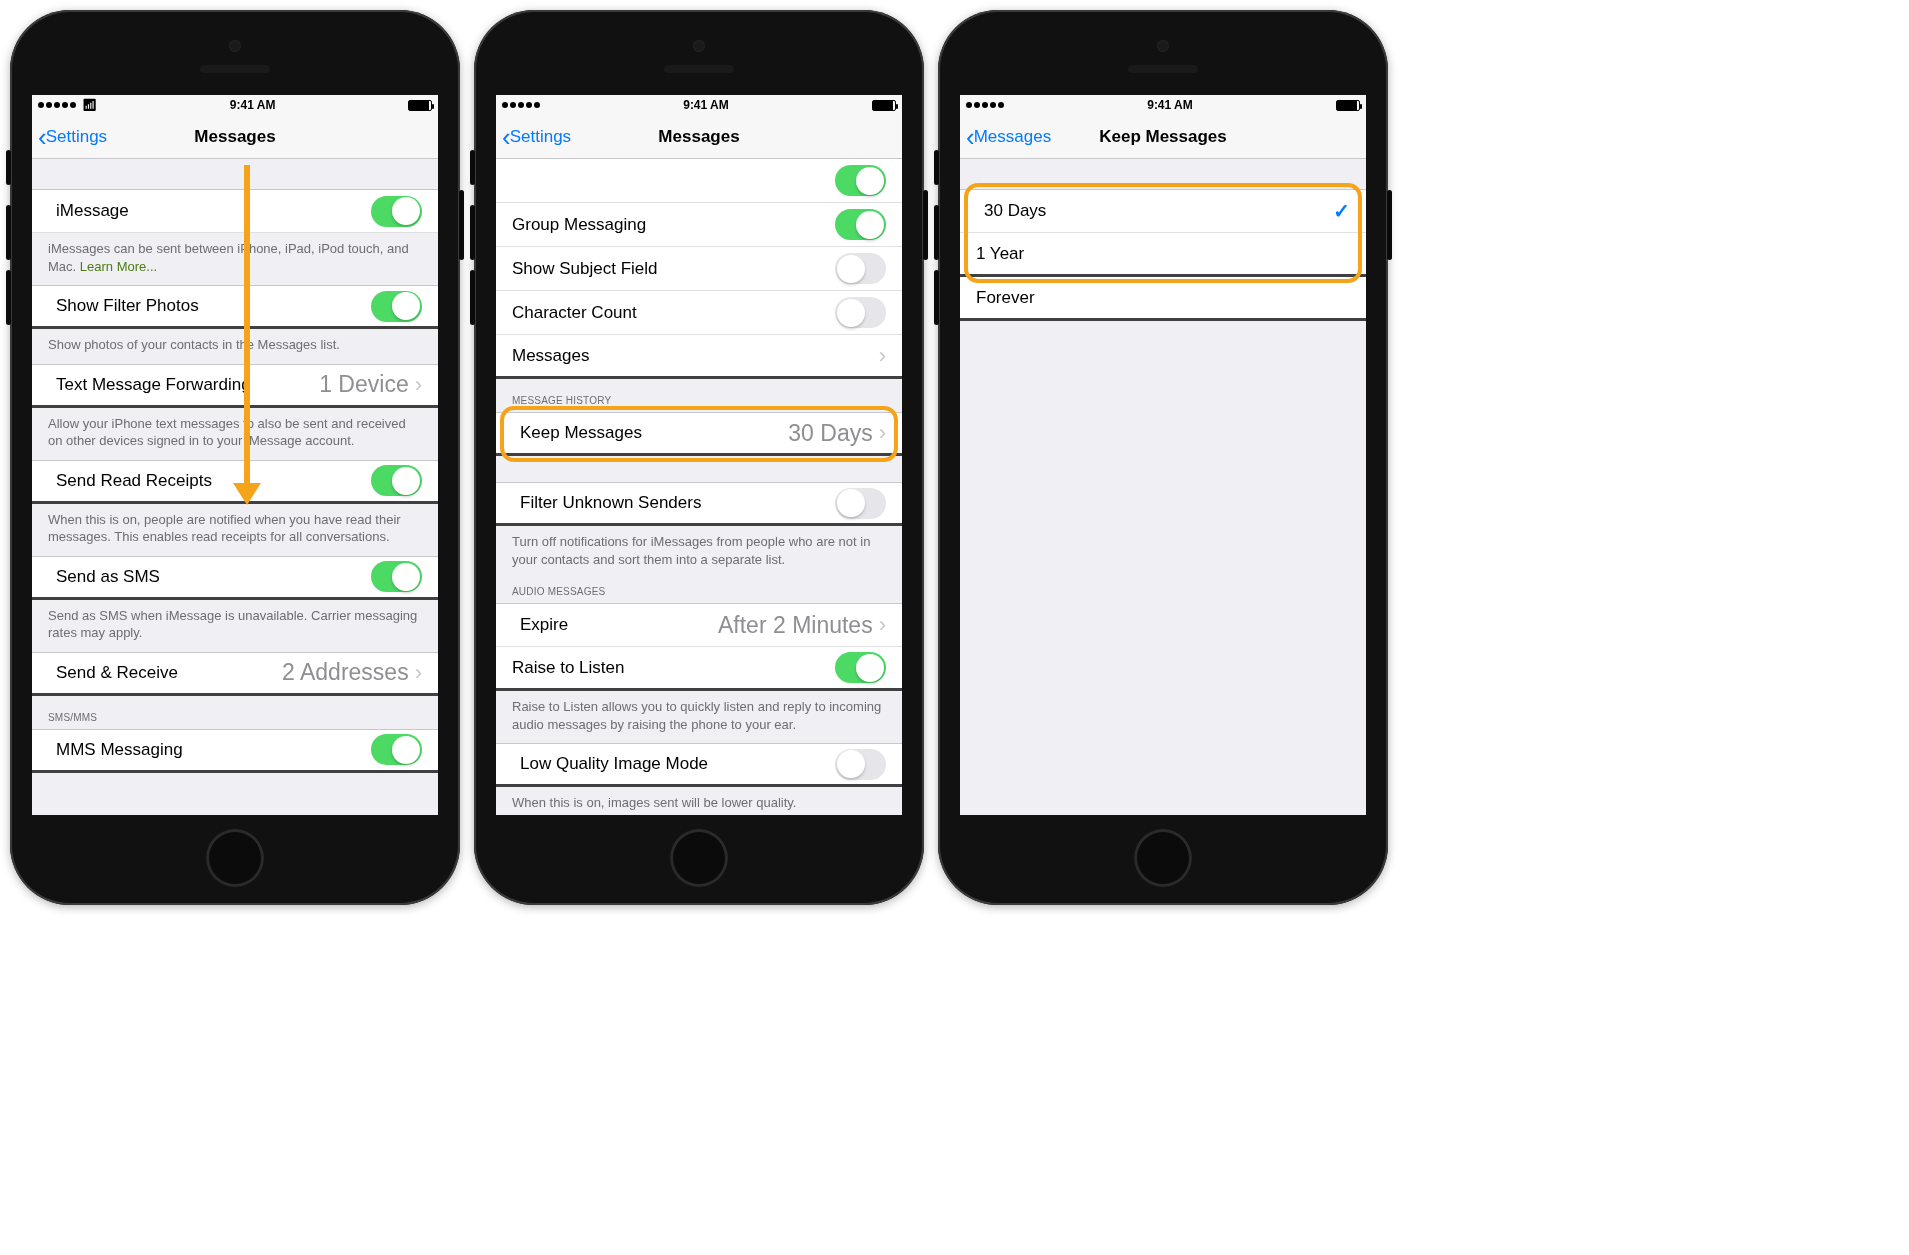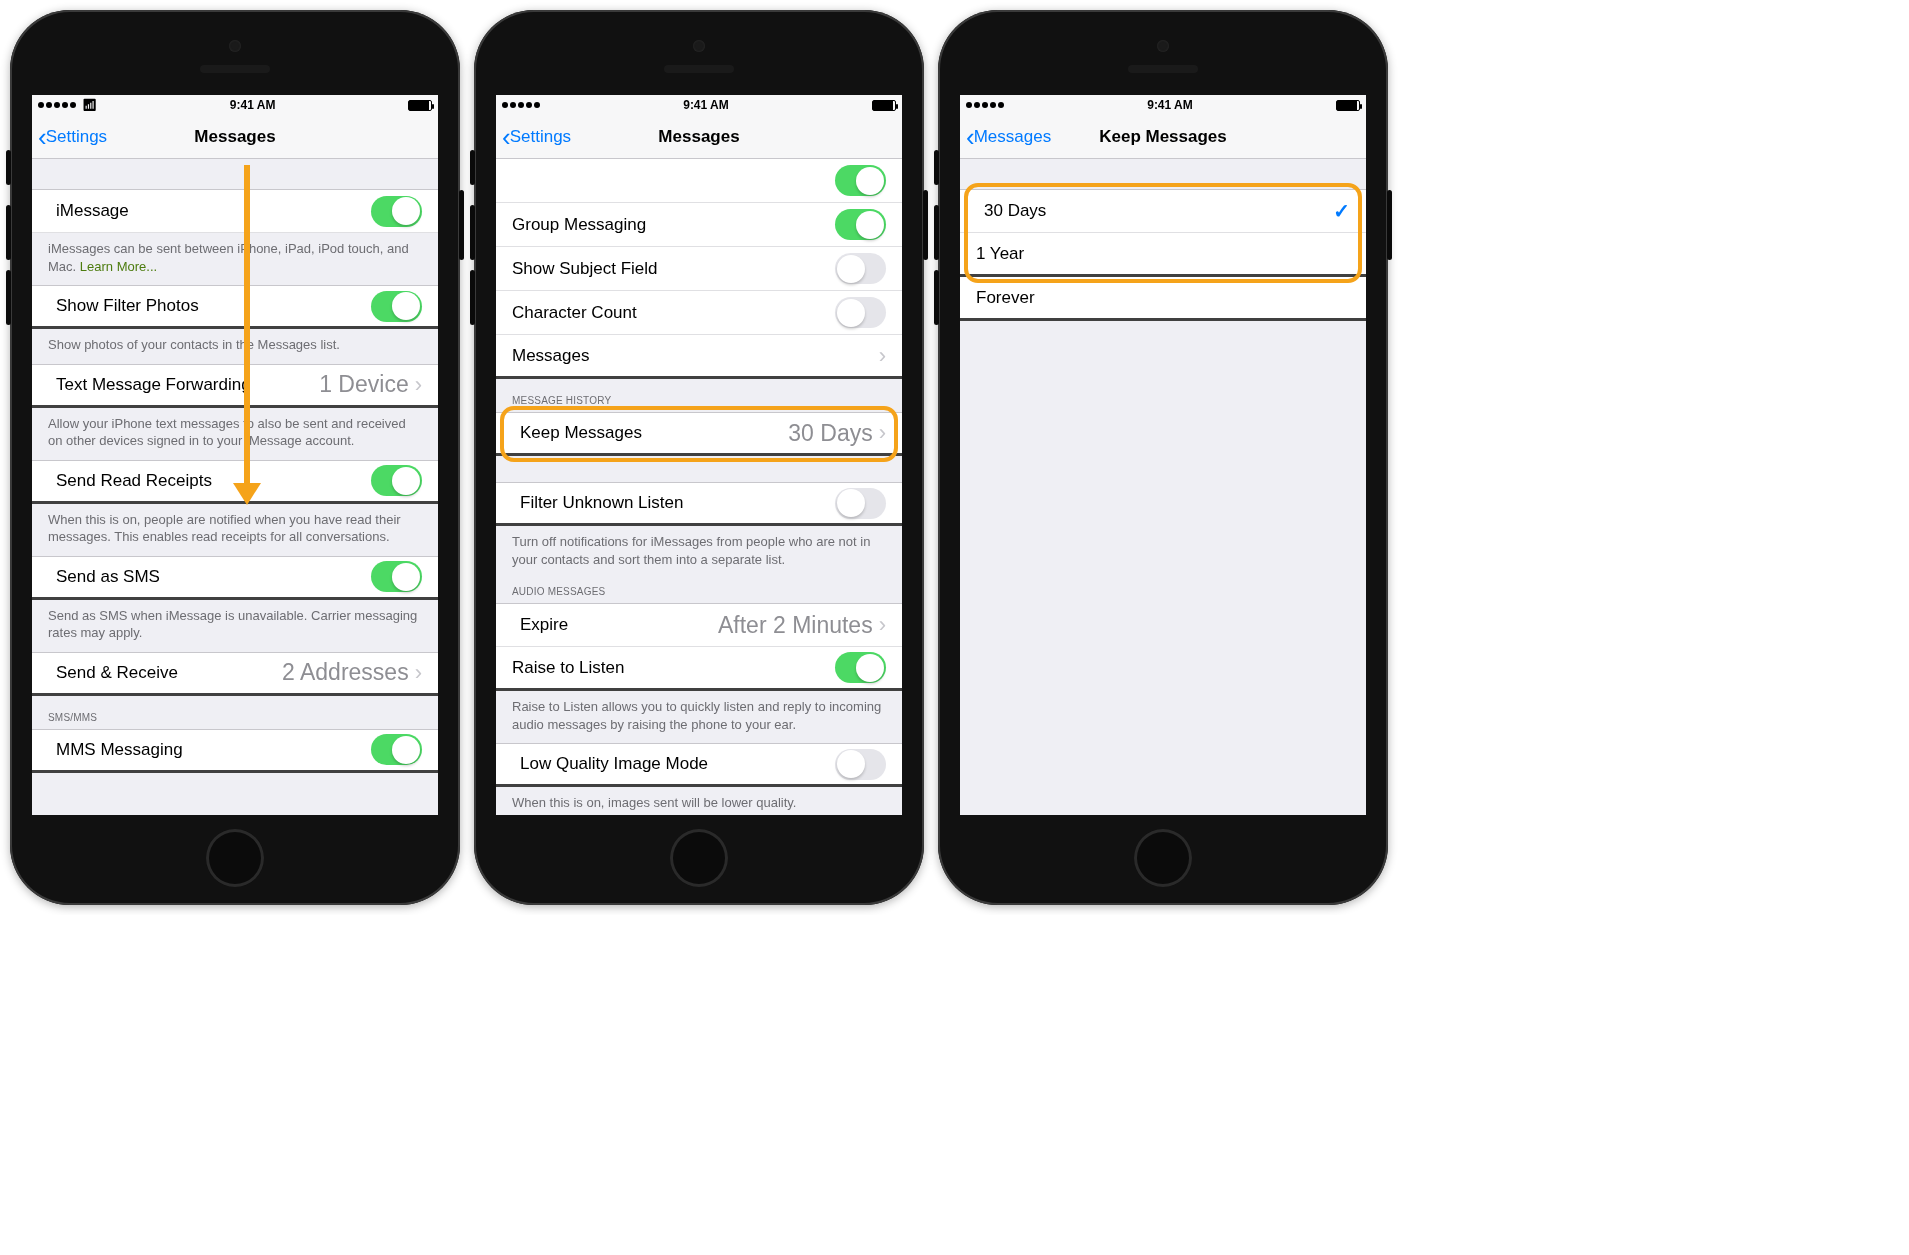--- a/index.html
+++ b/index.html
@@ -279,21 +279,21 @@
       <div class="ring" style="left:4px;right:4px;top:-6px;bottom:-6px;"></div>
       <div class="cell first lastg">
         <div class="label">Keep Messages</div>
         <div class="value">30 Days</div>
         <div class="chev-r">›</div>
       </div>
     </div>
     <div style="height:26px;"></div>
 
     <div class="cell first lastg">
-      <div class="label">Filter Unknown Listen</div>
+      <div class="label">Filter Unknown Senders</div>
       <div class="toggle"></div>
     </div>
     <div class="footer">Turn off notifications for iMessages from people who are not in your contacts and sort them into a separate list.</div>
 
     <div class="group-header" style="padding-top:8px;">AUDIO MESSAGES</div>
     <div class="cell first">
       <div class="label">Expire</div>
       <div class="value">After 2 Minutes</div>
       <div class="chev-r">›</div>
     </div>

